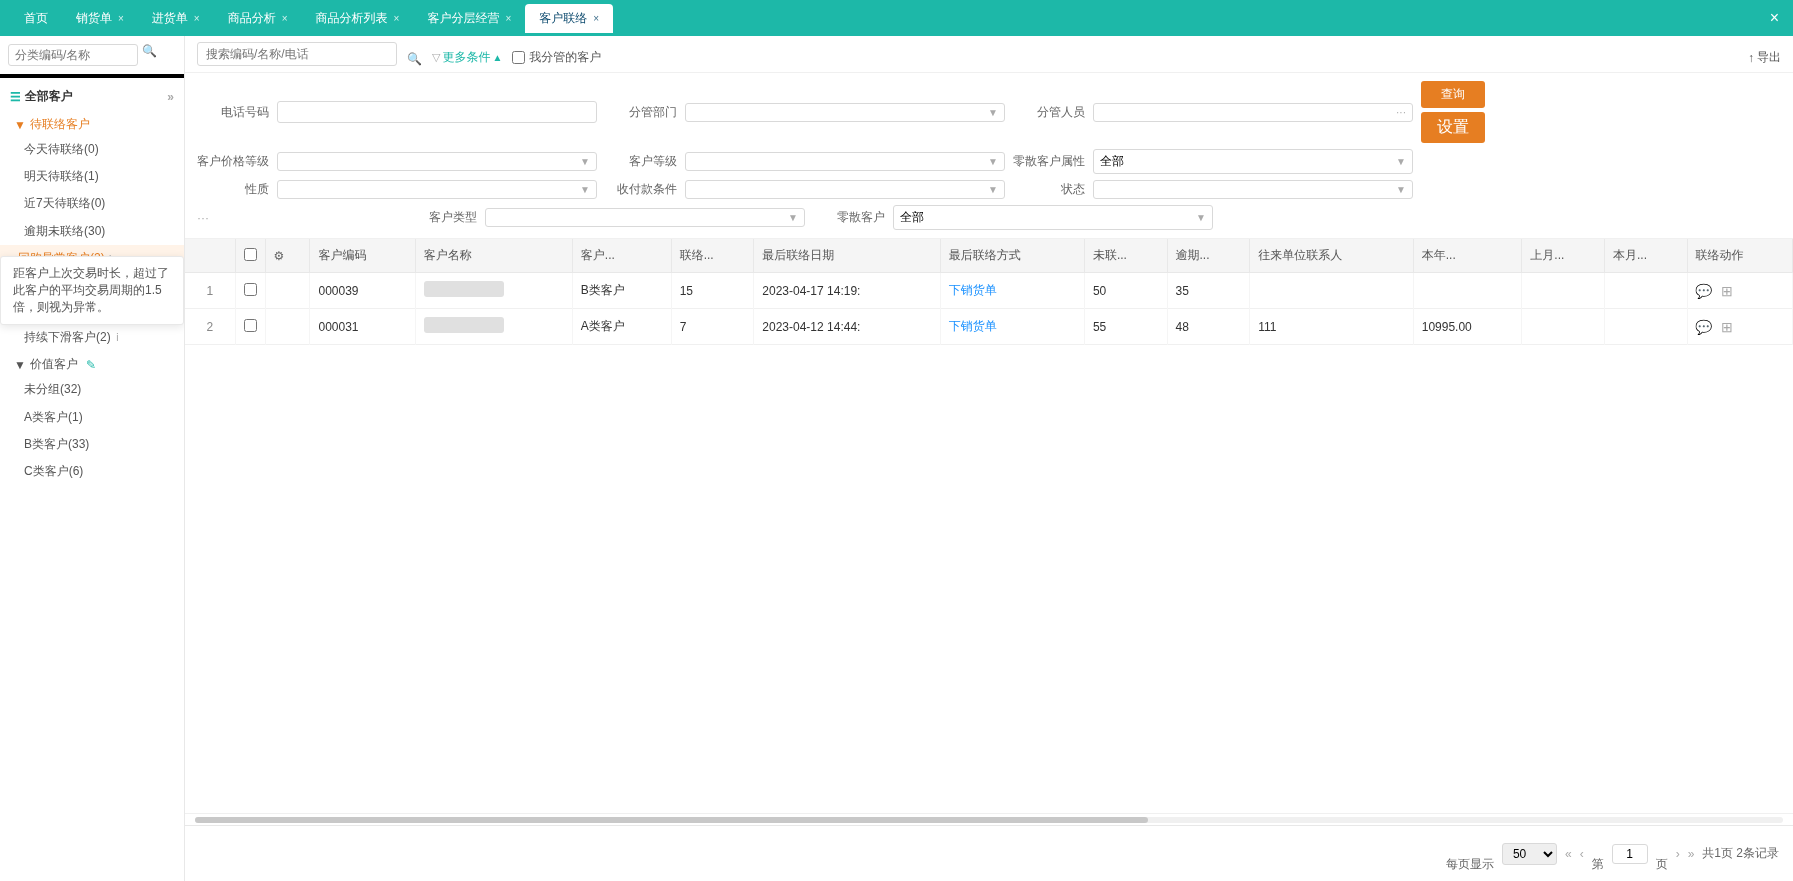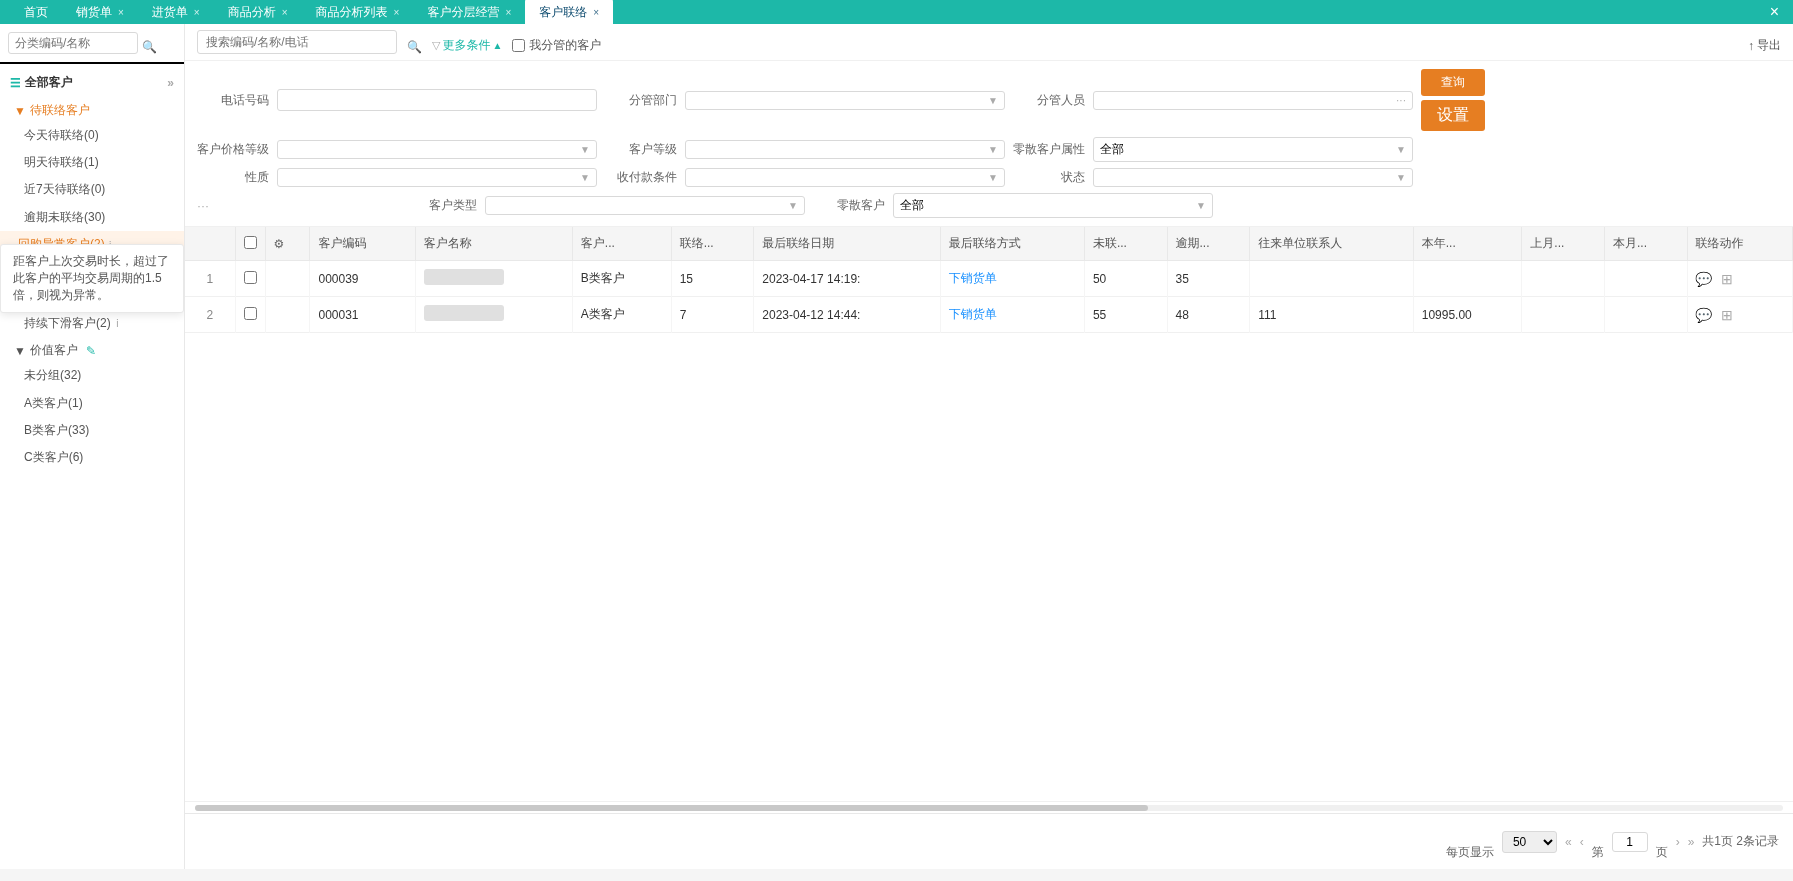--- a/index.html
+++ b/index.html
@@ -1,21 +1,21 @@
 <!DOCTYPE html>
 <html><head>
   <meta charset="utf-8">
   <style>
     * { box-sizing: border-box; margin: 0; padding: 0; font-family: 'Microsoft YaHei', Arial, sans-serif; font-size: 12px; }
     body { background: #f5f5f5; width: 1793px; height: 881px; overflow: hidden; }
 
     
     .top-nav {
       background: #1db8a8;
-      height: 24px;
+      height: 36px;
       display: flex;
       align-items: center;
       padding: 0 10px;
       color: white;
       position: relative;
     }
     .nav-tab {
       padding: 6px 14px;
       cursor: pointer;
       color: white;
@@ -56,22 +56,22 @@
       width: 185px;
       background: white;
       border-right: 1px solid #e8e8e8;
       display: flex;
       flex-direction: column;
       overflow: hidden;
     }
     .sidebar-search {
       padding: 8px;
       display: flex;
-      align-items: flex-end;
-      border-bottom: 2px solid #000000;
+      align-items: flex-start;
+      border-bottom: 4px solid #000000;
     }
     .sidebar-search input {
       border: 1px solid #d9d9d9;
       border-radius: 3px;
       padding: 3px 6px;
       width: 130px;
       outline: none;
       font-size: 12px;
     }
     .sidebar-search-icon {

